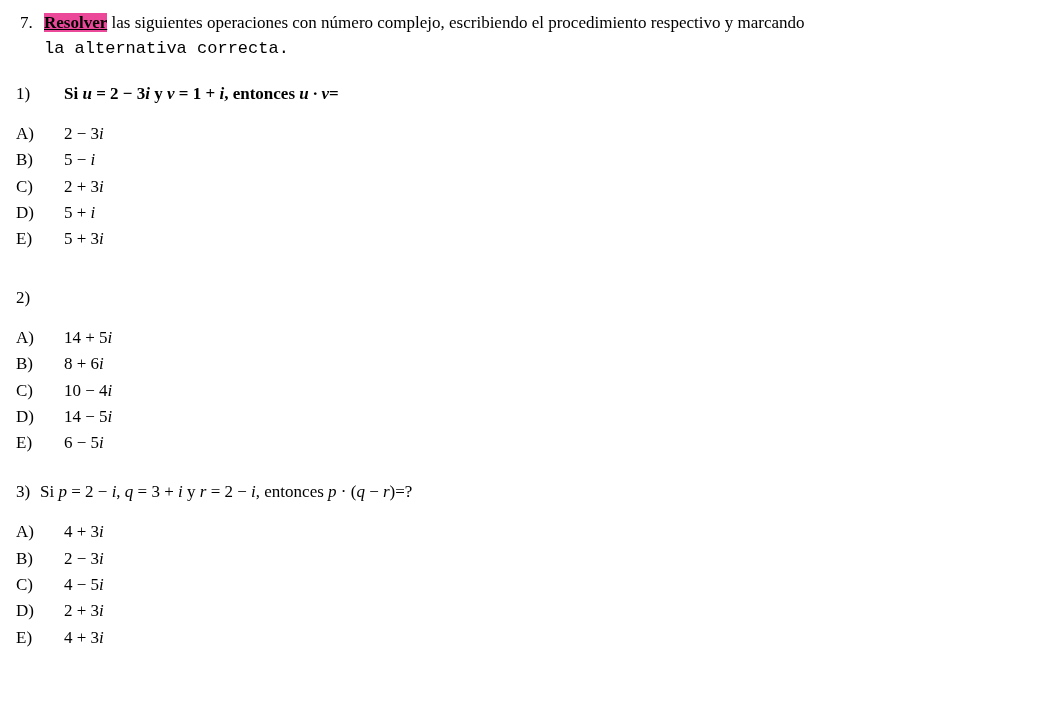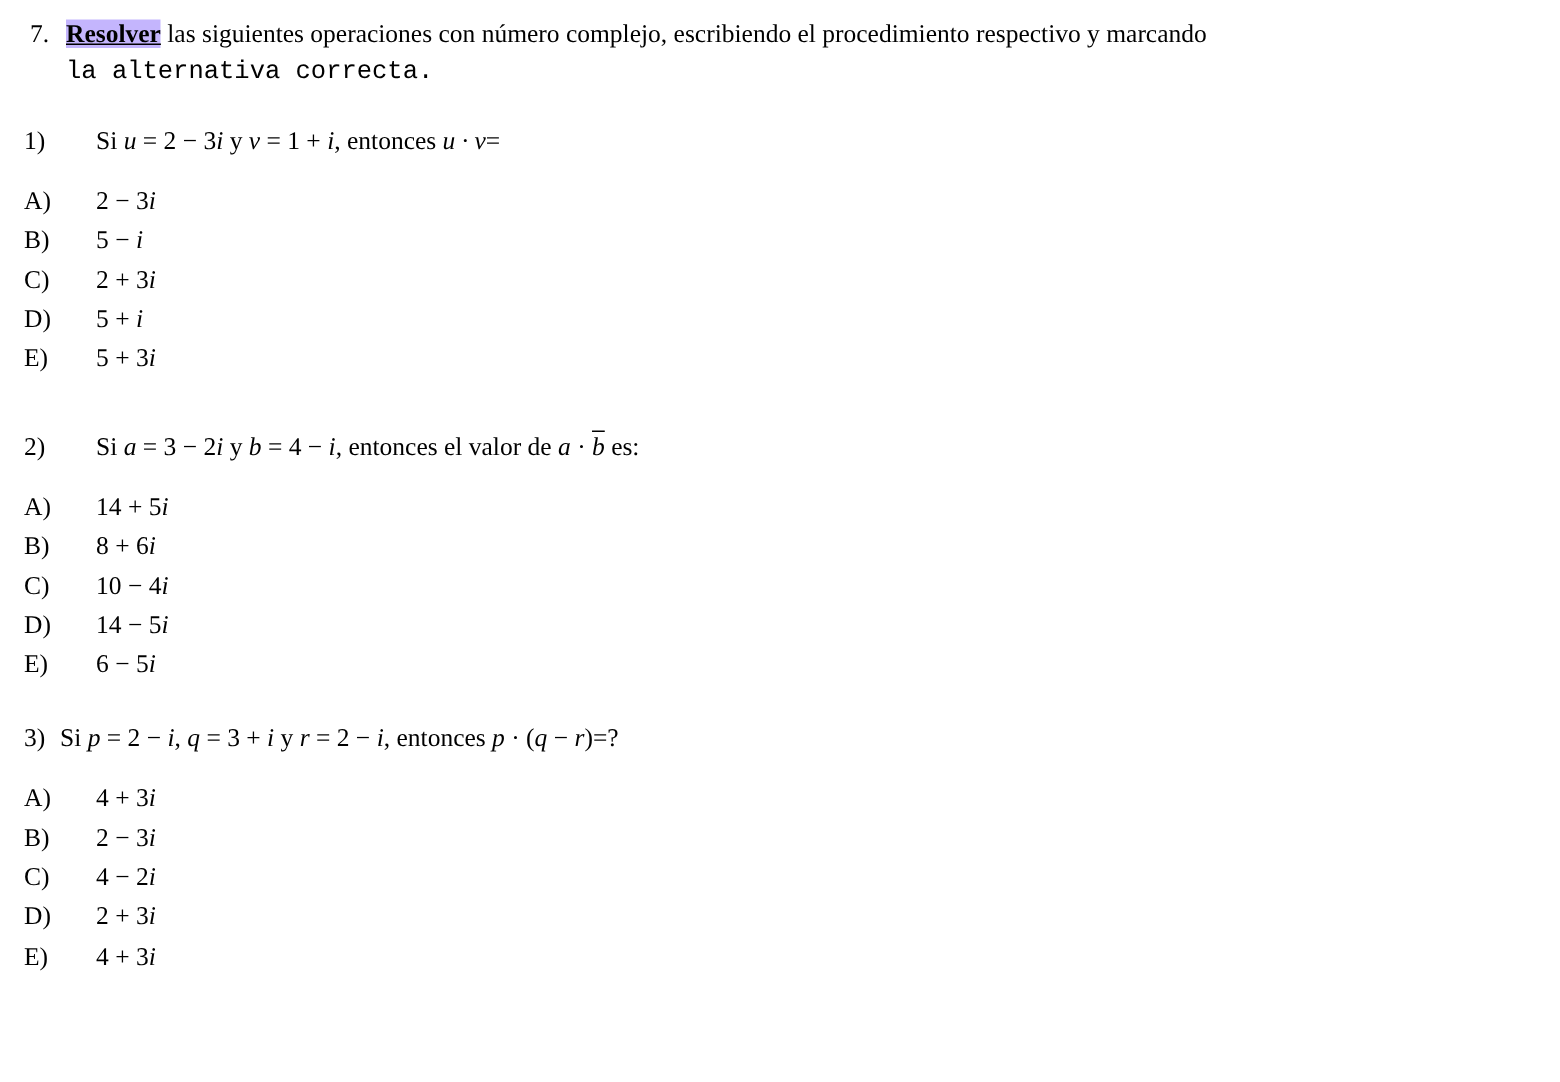--- a/index.html
+++ b/index.html
@@ -17,38 +17,39 @@
       display: flex;
       align-items: baseline;
       margin: 0;
     }
     .q7-num {
       width: 24px;
       flex-shrink: 0;
       padding-left: 4px;
     }
     .hilite {
-      background: #c4b5fd;
+      background: #ec4899;
       font-weight: bold;
       text-decoration: underline;
     }
     .q7-text {
       flex: 1;
     }
     .indent-continue {
       margin-left: 28px;
       font-family: Liberation Mono, monospace;
     }
     .sub-num, .opt-letter {
       display: inline-block;
       width: 34px;
       flex-shrink: 0;
     }
     .sub-content {
       margin-left: 14px;
+      font-weight: bold;
     }
     .opt-content {
       margin-left: 14px;
     }
     .block {
       margin-top: 18px;
     }
     .opts {
       margin-top: 14px;
     }
@@ -96,23 +97,20 @@
       <span class="opt-content"><span>5 + </span><span class="math">i</span></span>
     </div>
   <div class="row">
       <span class="opt-letter">E)</span>
       <span class="opt-content"><span>5 + 3</span><span class="math">i</span></span>
     </div>
 </div>
 
 <div class="block row" style="margin-top:32px">
   <span class="sub-num">2)</span>
-  <span class="sub-content">
-    <span>Si </span><span class="math">a</span><span> = 3 − 2</span><span class="math">i</span><span> y </span><span class="math">b</span><span> = 4 − </span><span class="math">i</span><span>, entonces el valor de </span><span class="math">a</span><span> · </span><span class="math overbar">b</span><span> es:</span>
-  </span>
 </div>
 <div class="opts">
   <div class="row">
       <span class="opt-letter">A)</span>
       <span class="opt-content"><span>14 + 5</span><span class="math">i</span></span>
     </div>
   <div class="row">
       <span class="opt-letter">B)</span>
       <span class="opt-content"><span>8 + 6</span><span class="math">i</span></span>
     </div>
@@ -140,21 +138,21 @@
   <div class="row">
       <span class="opt-letter">A)</span>
       <span class="opt-content"><span>4 + 3</span><span class="math">i</span></span>
     </div>
   <div class="row">
       <span class="opt-letter">B)</span>
       <span class="opt-content"><span>2 − 3</span><span class="math">i</span></span>
     </div>
   <div class="row">
       <span class="opt-letter">C)</span>
-      <span class="opt-content"><span>4 − 2</span><span class="math">i</span></span>
+      <span class="opt-content"><span>4 − 5</span><span class="math">i</span></span>
     </div>
   <div class="row">
       <span class="opt-letter">D)</span>
       <span class="opt-content"><span>2 + 3</span><span class="math">i</span></span>
     </div>
   <div class="row">
       <span class="opt-letter">E)</span>
       <span class="opt-content"><span>4 + 3</span><span class="math">i</span></span>
     </div>
 </div>

